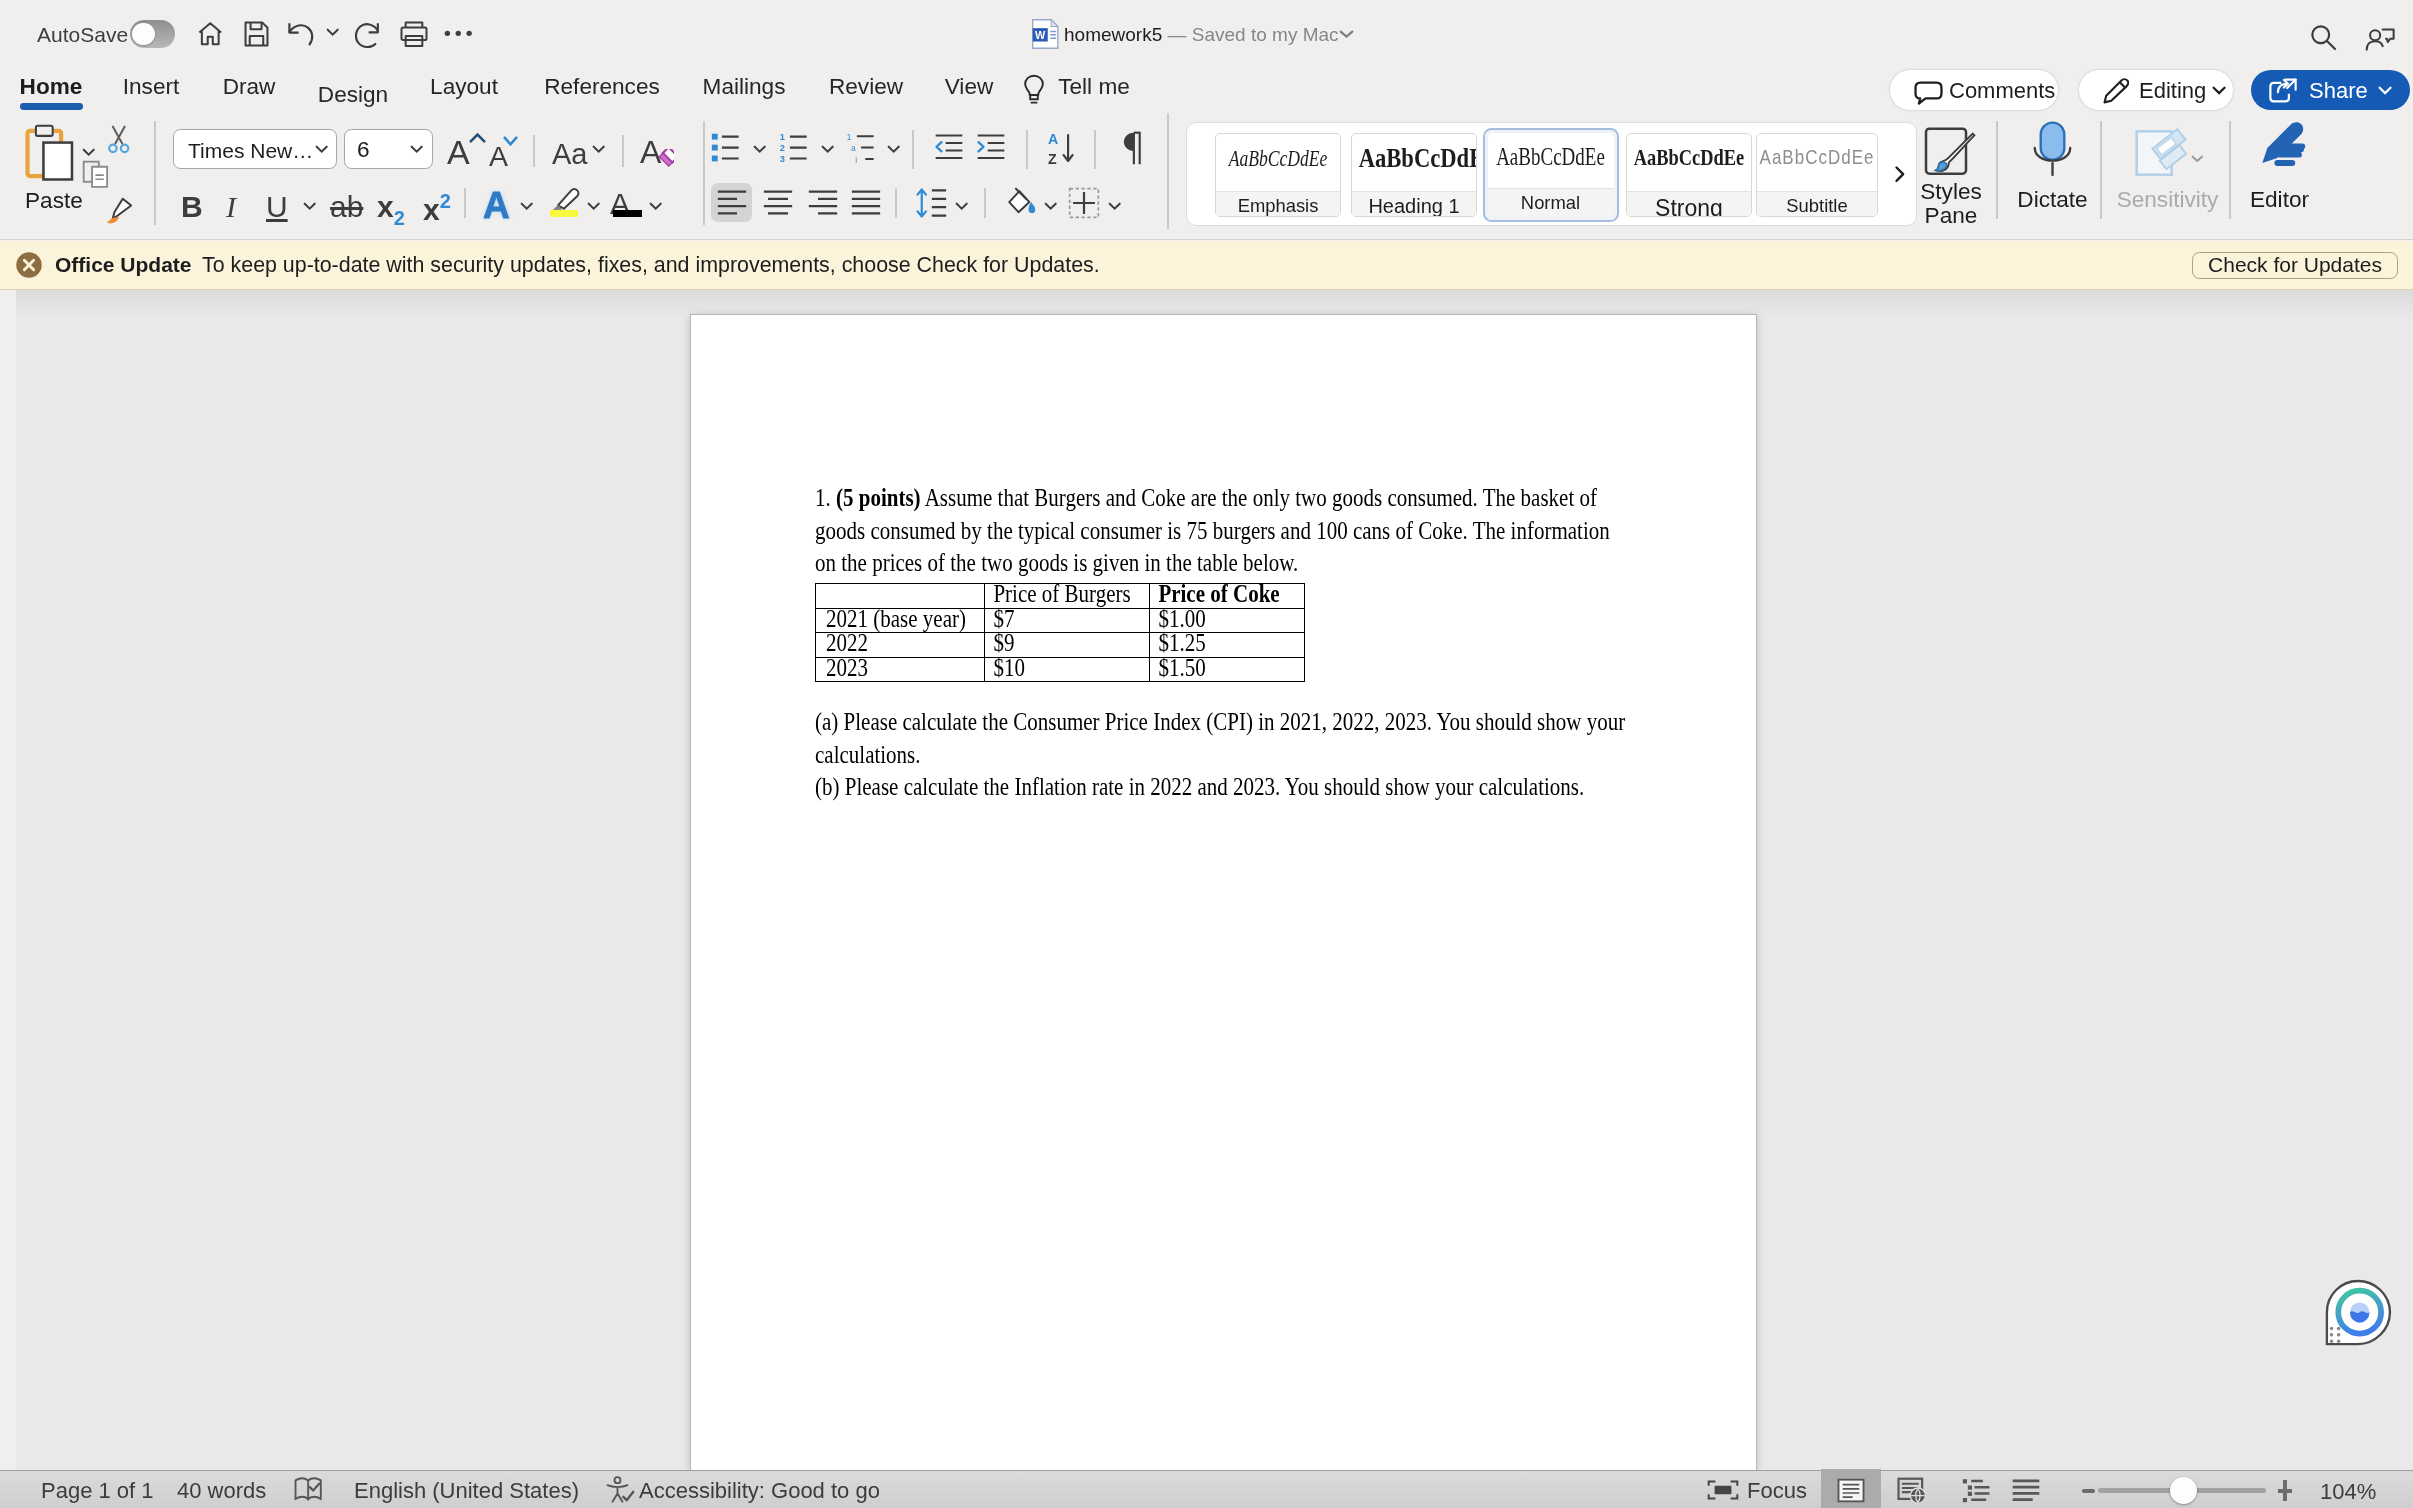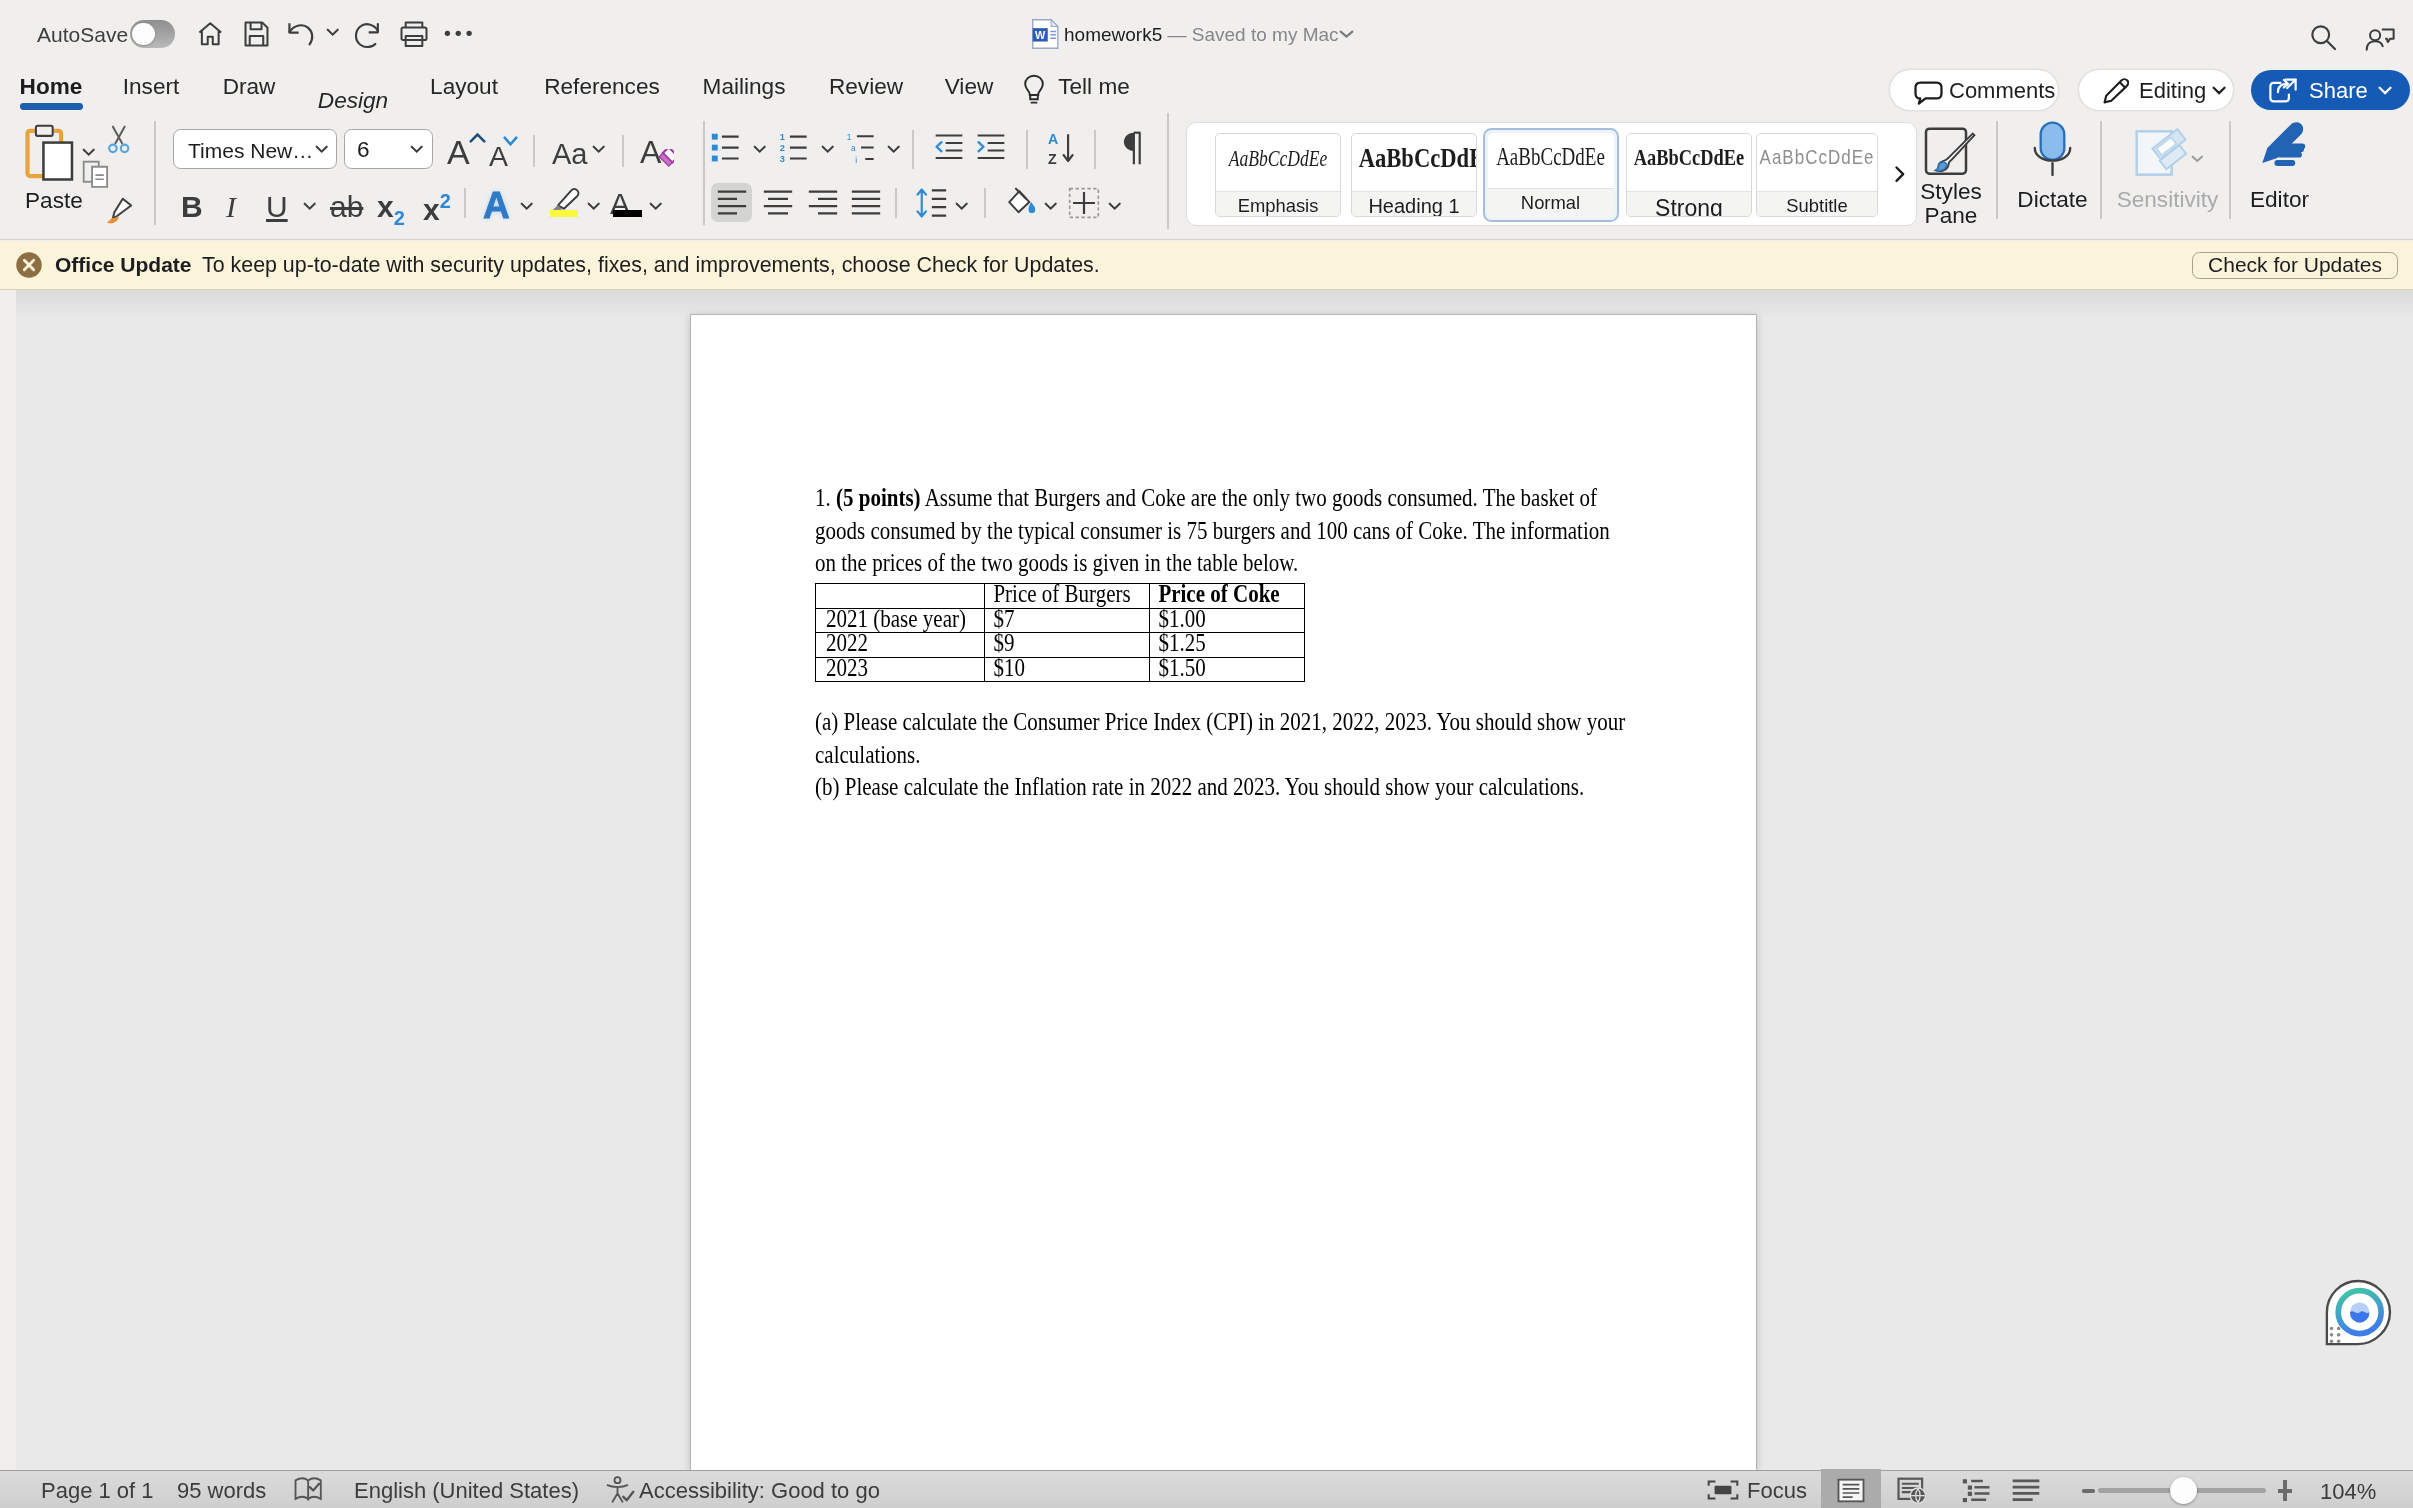--- a/index.html
+++ b/index.html
@@ -79,21 +79,21 @@
         <circle cx="12" cy="17" r="6"></circle>
         <path d="M2 34 C2 26 8 24 12 24 C16 24 20 26 21 30" stroke-linecap="round"></path>
       </svg>
   </div>
 
   <div id="tabrow" class="abs" style="left:0;top:52px;width:2413px;height:61px;font-size:22.6px;color:#262626;">
     <div class="abs" style="left:51px;top:22px;font-weight:bold;transform:translateX(-50%);color:#1d1d1f;">Home</div>
     <div class="abs" style="left:20px;top:51px;width:63px;height:6.7px;border-radius:3.4px;background:#1c5dae;"></div>
     <div class="abs" style="left:151px;top:22px;transform:translateX(-50%);">Insert</div>
     <div class="abs" style="left:249px;top:22px;transform:translateX(-50%);">Draw</div>
-    <div class="abs" style="left:353px;top:36px;transform:translateX(-50%);font-style:italic;">Design</div>
+    <div class="abs" style="left:353px;top:30px;transform:translateX(-50%);">Design</div>
     <div class="abs" style="left:464px;top:22px;transform:translateX(-50%);">Layout</div>
     <div class="abs" style="left:602px;top:22px;transform:translateX(-50%);">References</div>
     <div class="abs" style="left:744px;top:22px;transform:translateX(-50%);">Mailings</div>
     <div class="abs" style="left:866px;top:22px;transform:translateX(-50%);">Review</div>
     <div class="abs" style="left:969px;top:22px;transform:translateX(-50%);">View</div>
     <svg class="ic" style="left:1023px;top:22px;" width="22" height="32" viewBox="0 0 26 38" fill="none" stroke="#2b2b2b" stroke-width="2.3">
         <path d="M13 2 C7 2 2.5 6.5 2.5 12 C2.5 16 5 18.5 6.5 20.5 C7.8 22.2 8 23.5 8 25 L18 25 C18 23.5 18.2 22.2 19.5 20.5 C21 18.5 23.5 16 23.5 12 C23.5 6.5 19 2 13 2 Z"></path>
         <path d="M8.5 25 V30 H17.5 V25 M10 34 H16" stroke-linecap="round"></path>
       </svg>
     <div class="abs" style="left:1094px;top:22px;transform:translateX(-50%);">Tell me</div>
@@ -503,21 +503,21 @@
           <circle cx="12.5" cy="70" r="2.1"></circle>
           <circle cx="21" cy="70" r="2.1"></circle>
           <circle cx="12.5" cy="77.5" r="2.1"></circle>
           <circle cx="21" cy="77.5" r="2.1"></circle>
         </g>
     </svg>
   </div>
 
   <div id="statusbar" class="abs" style="left:0;top:1470px;width:2413px;height:39px;background:linear-gradient(#dbdbdb,#cecece);border-top:1.7px solid #9e9e9e;font-size:22px;color:#3c3c3c;">
     <div class="abs" style="left:41px;top:6.7px;">Page 1 of 1</div>
-    <div class="abs" style="left:177px;top:6.7px;">95 words</div>
+    <div class="abs" style="left:177px;top:6.7px;">40 words</div>
     <svg class="ic" style="left:293px;top:5.9px;" width="32" height="27" viewBox="0 0 38 32" fill="none" stroke="#555" stroke-width="2.2">
         <path d="M3 4 C8 1 14 1 18 4 V26 C14 23 8 23 3 26 Z M33 4 C28 1 22 1 18 4 V26 C22 23 28 23 33 26 Z"></path>
         <path d="M20 12 L24 16 L31 8" stroke-width="2.6" stroke-linecap="round" stroke-linejoin="round"></path>
       </svg>
     <div class="abs" style="left:354px;top:6.7px;">English (United States)</div>
     <svg class="ic" style="left:605px;top:4.2px;" width="30" height="32" viewBox="0 0 36 38" fill="none" stroke="#555" stroke-width="2.2">
         <circle cx="15" cy="6" r="3.6"></circle>
         <path d="M3 12 C9 15 21 15 27 12 M15 14 V22 M15 22 L9 32 M15 22 L21 32" stroke-linecap="round" stroke-linejoin="round"></path>
         <path d="M22 26 L26 30 L34 20" stroke-width="2.8" stroke-linecap="round" stroke-linejoin="round"></path>
       </svg>

